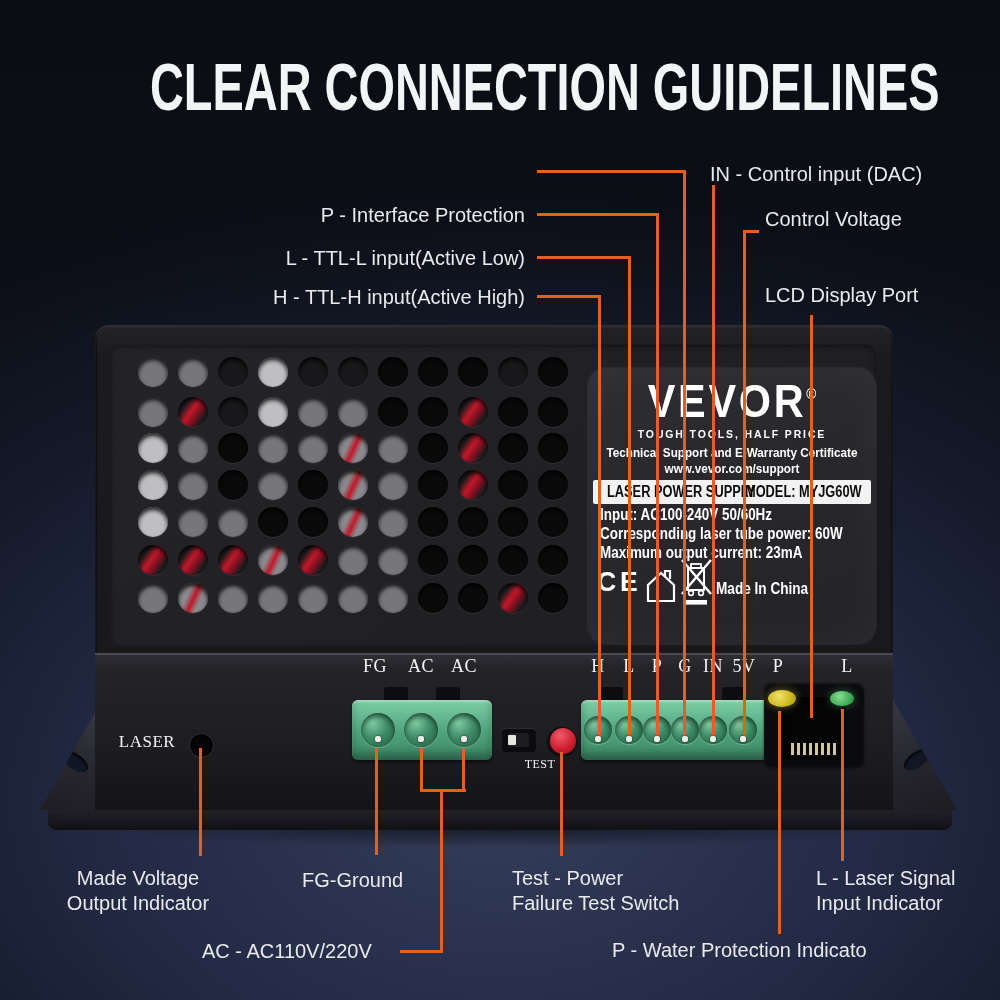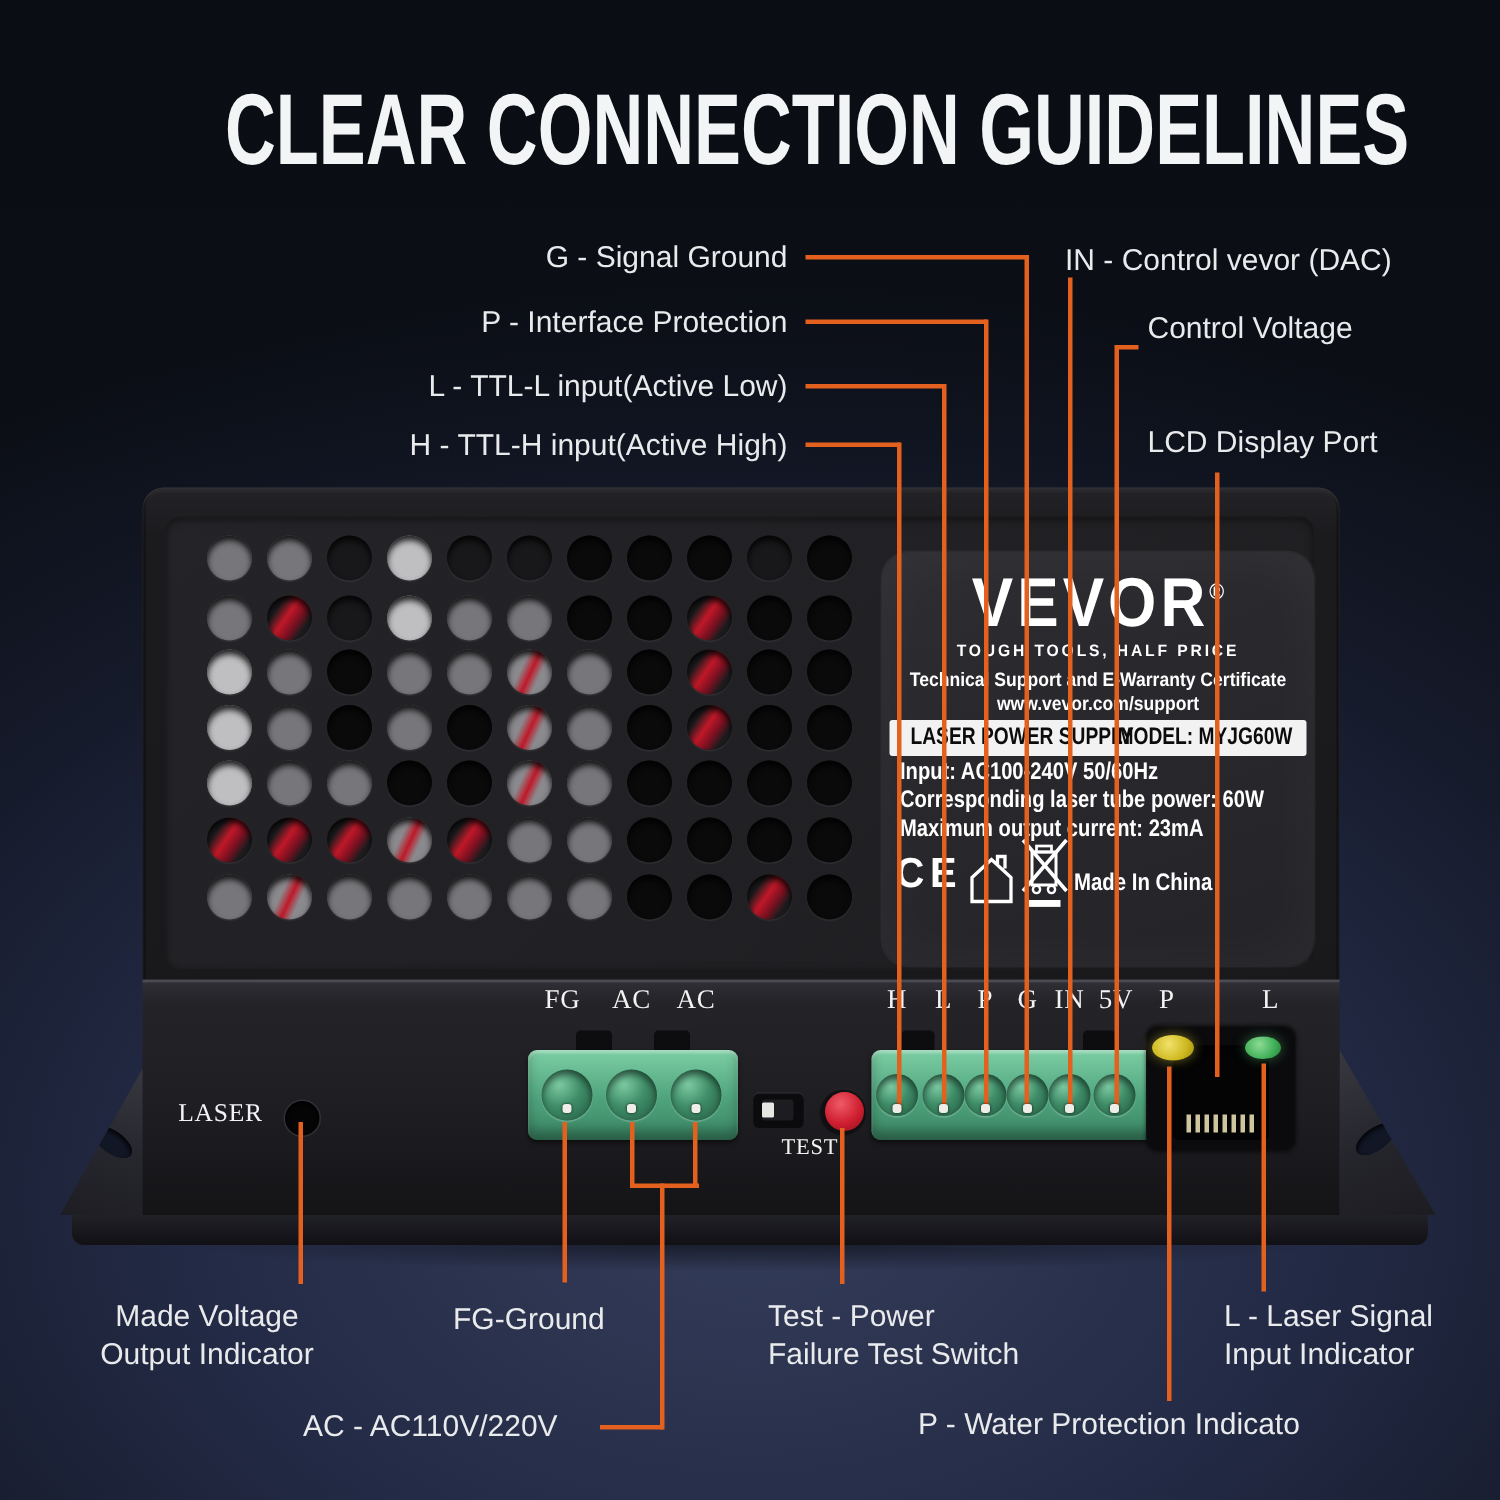--- a/index.html
+++ b/index.html
@@ -252,21 +252,21 @@
       <div class="sock" style="left: 118px; top: 16px; width: 28px; height: 28px;"></div>
       <div class="sock" style="left: 148px; top: 16px; width: 28px; height: 28px;"></div>
     </div>
 
   <div class="switch">
       <div class="in"></div>
       <div class="notch"></div>
     </div>
   <div class="test-ring"></div>
   <div class="test-btn"></div>
-  <div class="term" style="left:540px;top:757px;font-size:15px">TEST</div>
+  <div class="term" style="left:540px;top:757px;font-size:12px">TEST</div>
 
   <div class="rj45">
     <div class="jack">
         <div class="pin8" style="left: 9px;"></div>
         <div class="pin8" style="left: 15px;"></div>
         <div class="pin8" style="left: 21px;"></div>
         <div class="pin8" style="left: 27px;"></div>
         <div class="pin8" style="left: 33px;"></div>
         <div class="pin8" style="left: 39px;"></div>
         <div class="pin8" style="left: 45px;"></div>
@@ -306,26 +306,25 @@
       <div class="ln" style="left: 420px; top: 748px; width: 3px; height: 44px;"></div>
       <div class="ln" style="left: 462px; top: 748px; width: 3px; height: 44px;"></div>
       <div class="ln" style="left: 420px; top: 789px; width: 46px; height: 3px;"></div>
       <div class="ln" style="left: 440px; top: 789px; width: 3px; height: 164px;"></div>
       <div class="ln" style="left: 400px; top: 950px; width: 42px; height: 3px;"></div>
       <div class="ln" style="left: 560px; top: 752px; width: 3px; height: 104px;"></div>
       <div class="ln" style="left: 778px; top: 711px; width: 3px; height: 223px;"></div>
       <div class="ln" style="left: 841px; top: 709px; width: 3px; height: 152px;"></div>
     </div>
 
-  <div class="lbl r" style="right:475px;top:160px">G - Signal Ground</div>
   <div class="lbl r" style="right:475px;top:203px">P - Interface Protection</div>
   <div class="lbl r" style="right:475px;top:246px">L - TTL-L input(Active Low)</div>
   <div class="lbl r" style="right:475px;top:285px">H -  TTL-H input(Active High)</div>
 
-  <div class="lbl" style="left:710px;top:162px">IN - Control vevor (DAC)</div>
+  <div class="lbl" style="left:710px;top:162px">IN - Control input (DAC)</div>
   <div class="lbl" style="left:765px;top:207px">
     <div>Control Voltage</div>
   </div>
   <div class="lbl" style="left:765px;top:283px">LCD Display Port</div>
 
   <div class="lbl c" style="left:40px;top:866px;width:196px">
     <div>Made Voltage</div>
     <div>Output Indicator</div>
   </div>
   <div class="lbl" style="left:302px;top:868px">FG-Ground</div>

